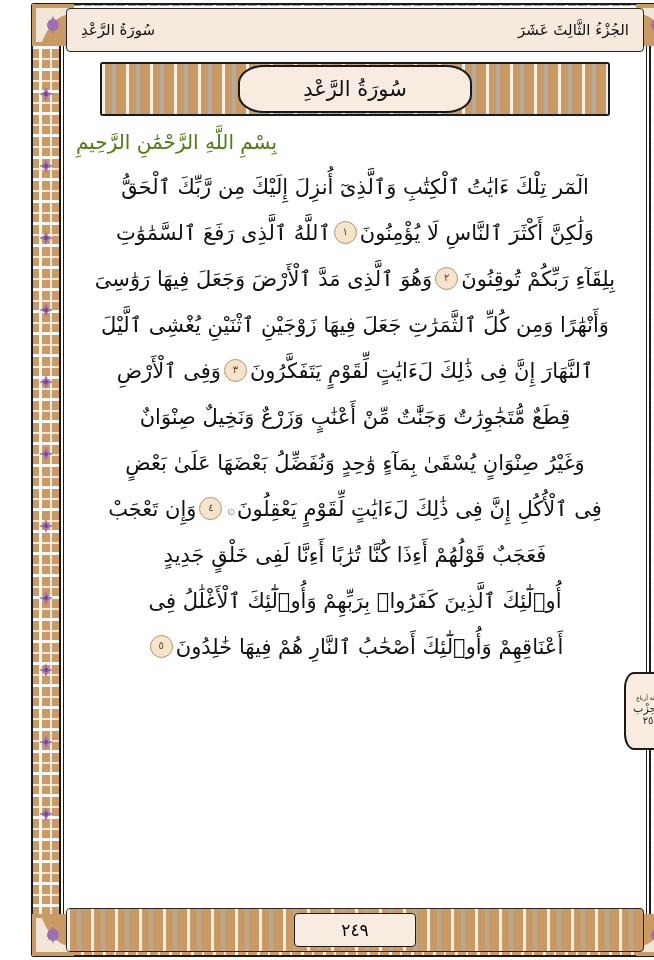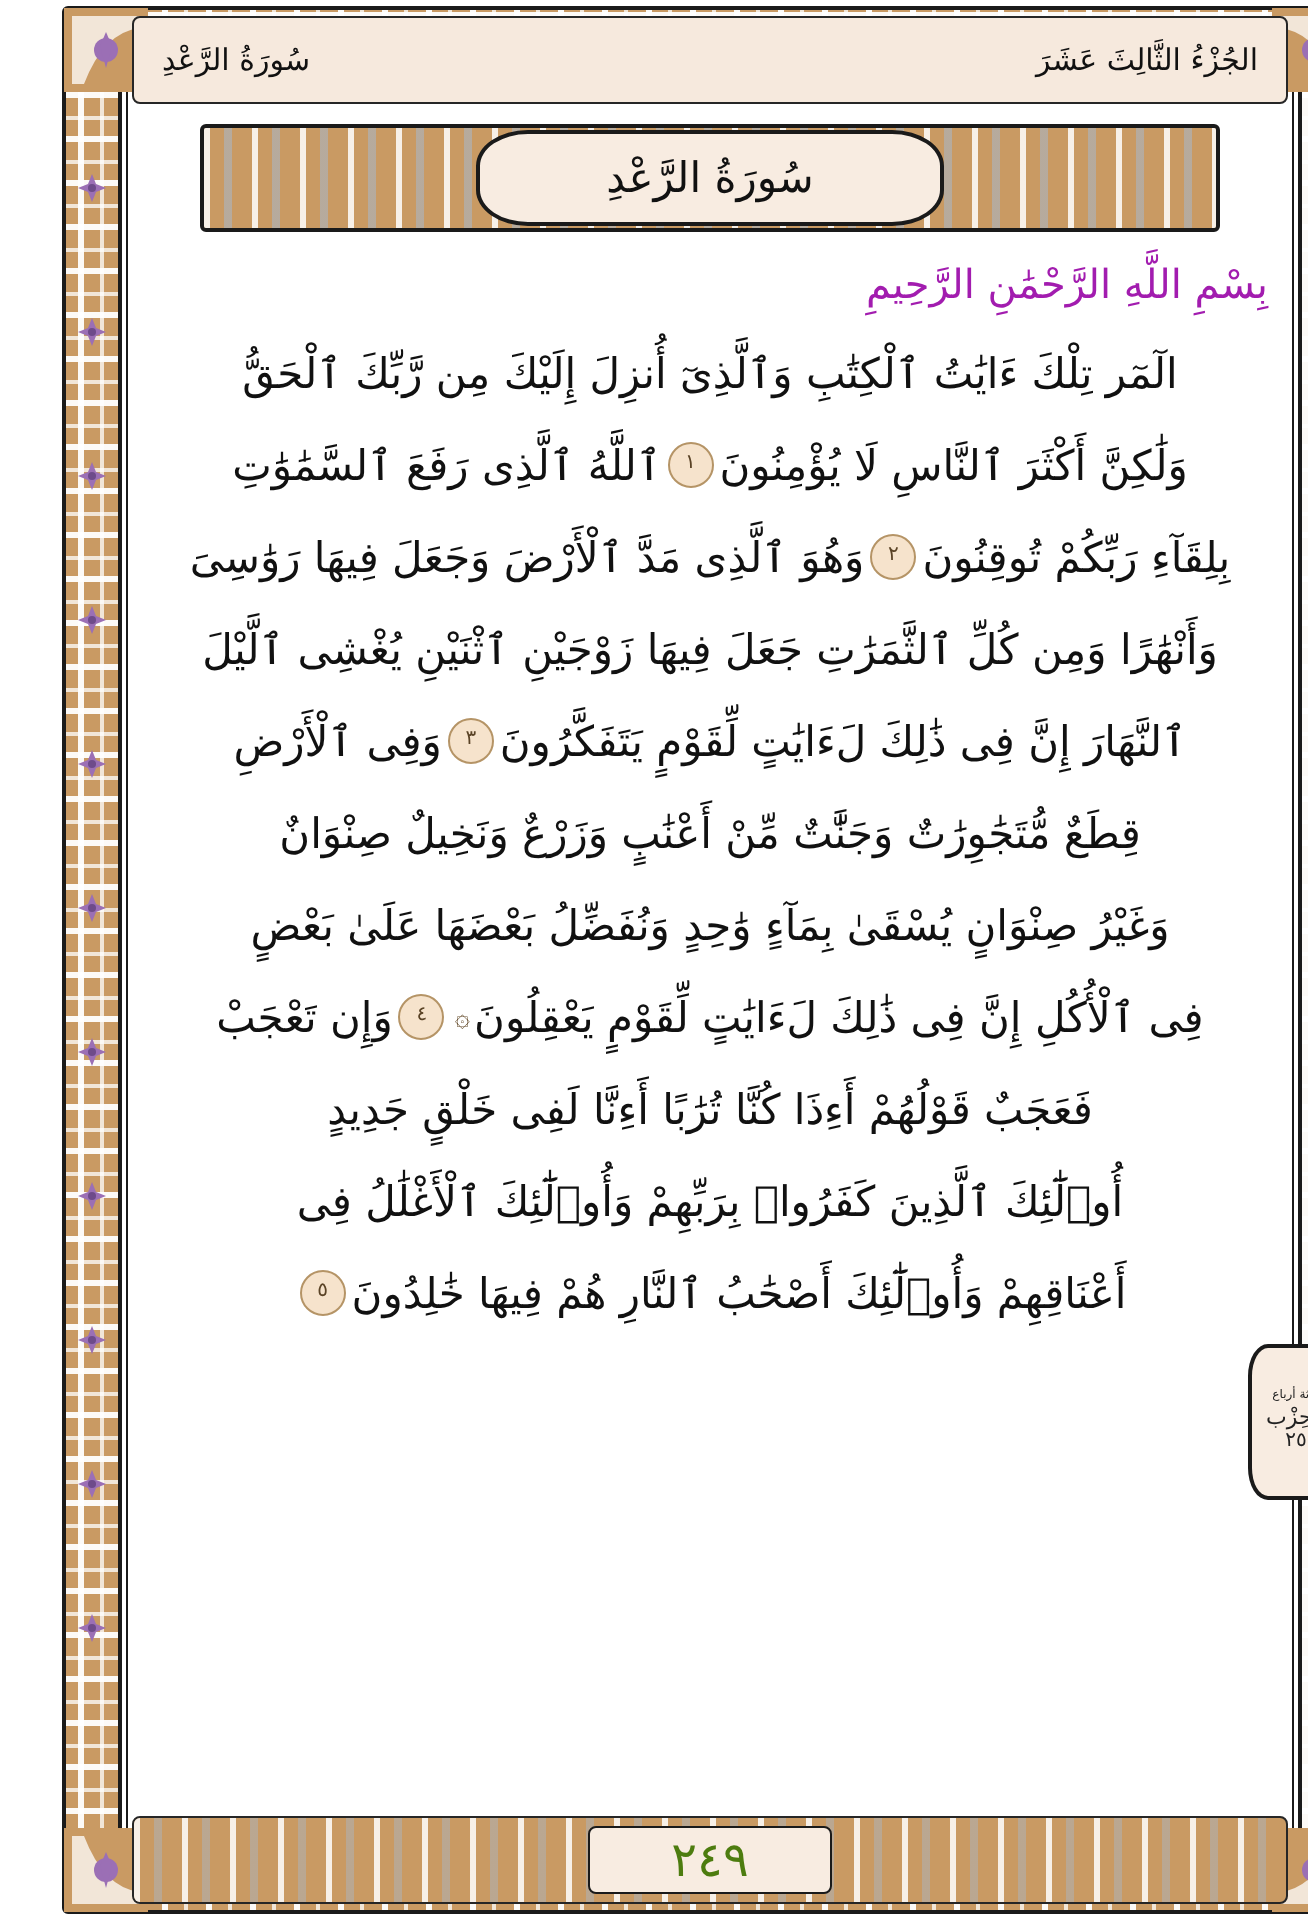--- a/index.html
+++ b/index.html
@@ -121,21 +121,21 @@
   }
 
   
   .text-body{
     position:absolute;left:48px;top:126px;right:48px;bottom:74px;
     z-index:5;
     direction:rtl;text-align:center;
     display:flex;flex-direction:column;justify-content:flex-start;
   }
   .basmala{
-    font-size:20px;color:#a21caf;direction:rtl;text-align:right;
+    font-size:20px;color:#4d7c0f;direction:rtl;text-align:left;
     margin:4px 0 10px 0;white-space:nowrap;
     letter-spacing:.5px;
   }
   .ayah-line{
     font-size:21px;line-height:1.0;color:#111;
     direction:rtl;white-space:nowrap;
     margin:0;padding:0;
     height:46px;display:flex;align-items:center;justify-content:center;
     letter-spacing:0px;
   }
@@ -188,21 +188,21 @@
     pointer-events:none;
   }
   .page-num-box{
     position:relative;z-index:2;
     min-width:92px;height:32px;padding:0 14px;
     background:#f8ece1;
     border:1px solid #1a1a1a;
     border-radius:4px;
     display:flex;align-items:center;justify-content:center;
   }
-  .page-num-box .pn{font-size:24px;color:#4d7c0f;direction:rtl;letter-spacing:1px;}
+  .page-num-box .pn{font-size:17px;color:#000000;direction:rtl;letter-spacing:1px;}
 </style>
 </head>
 <body>
 
 <div class="page">
 
   <div class="frame-outer"></div>
   <div class="frame-band"></div>
   <div class="frame-inner-rule"></div>
   <div class="frame-inner-rule2"></div>

